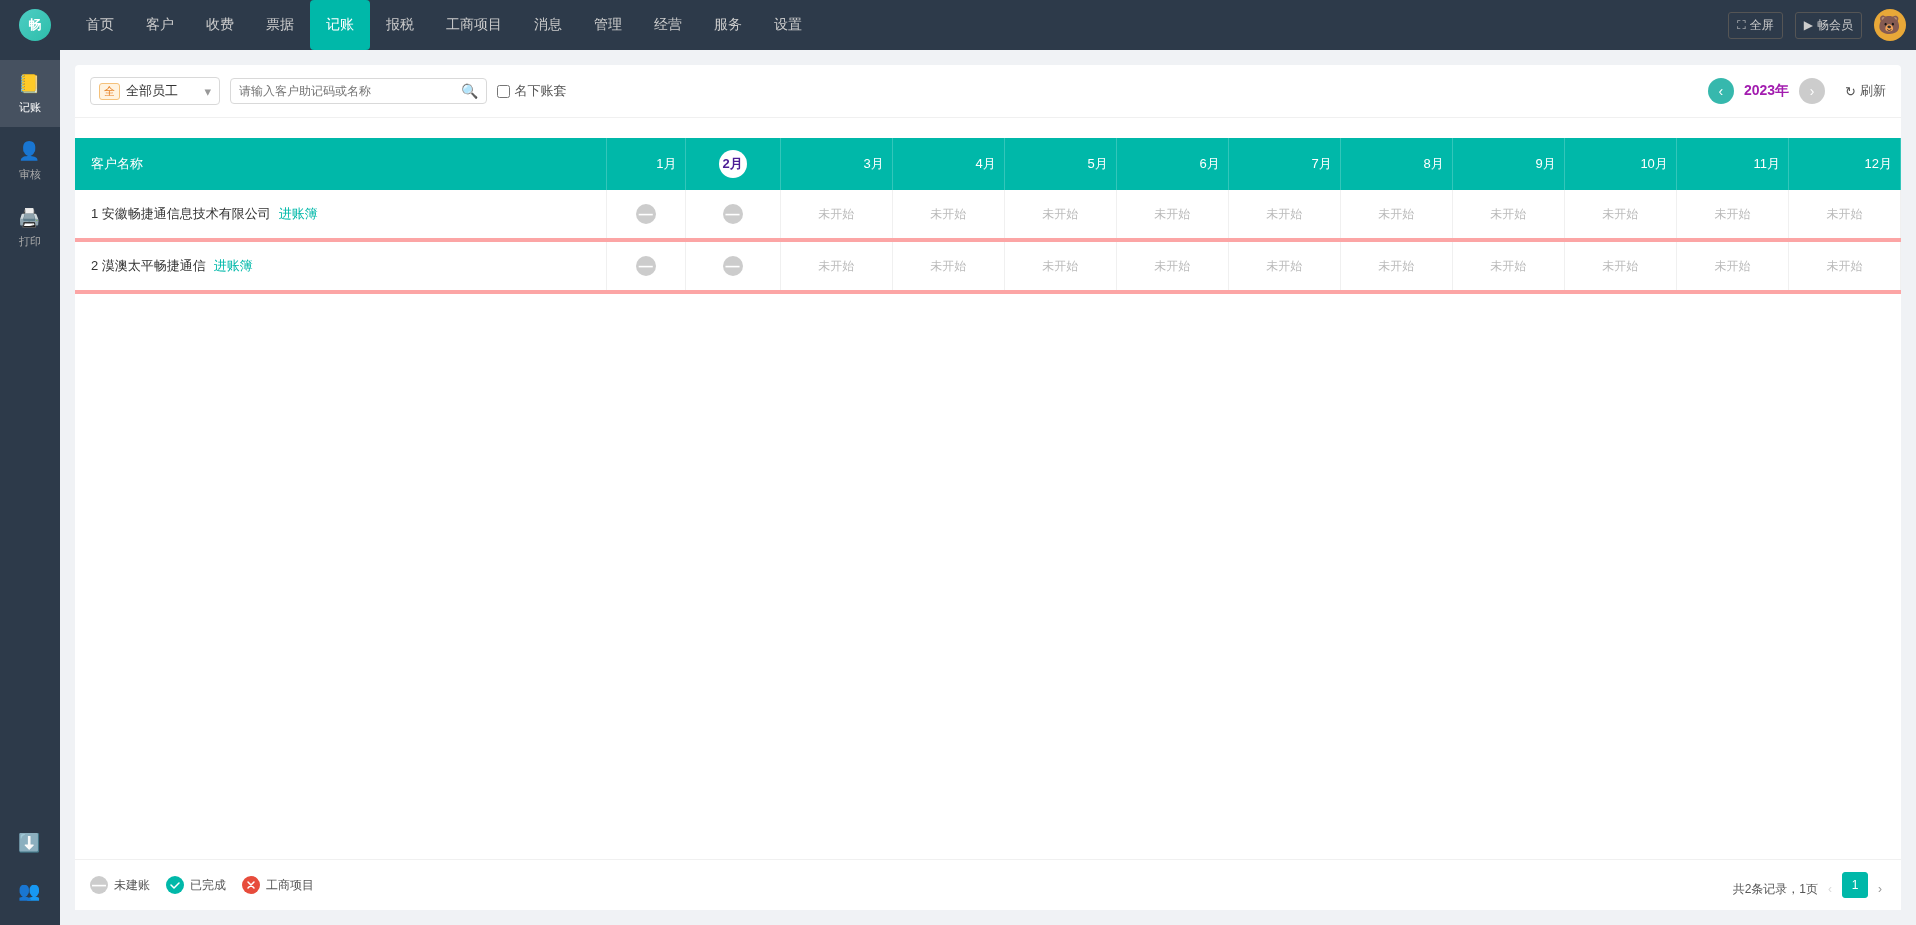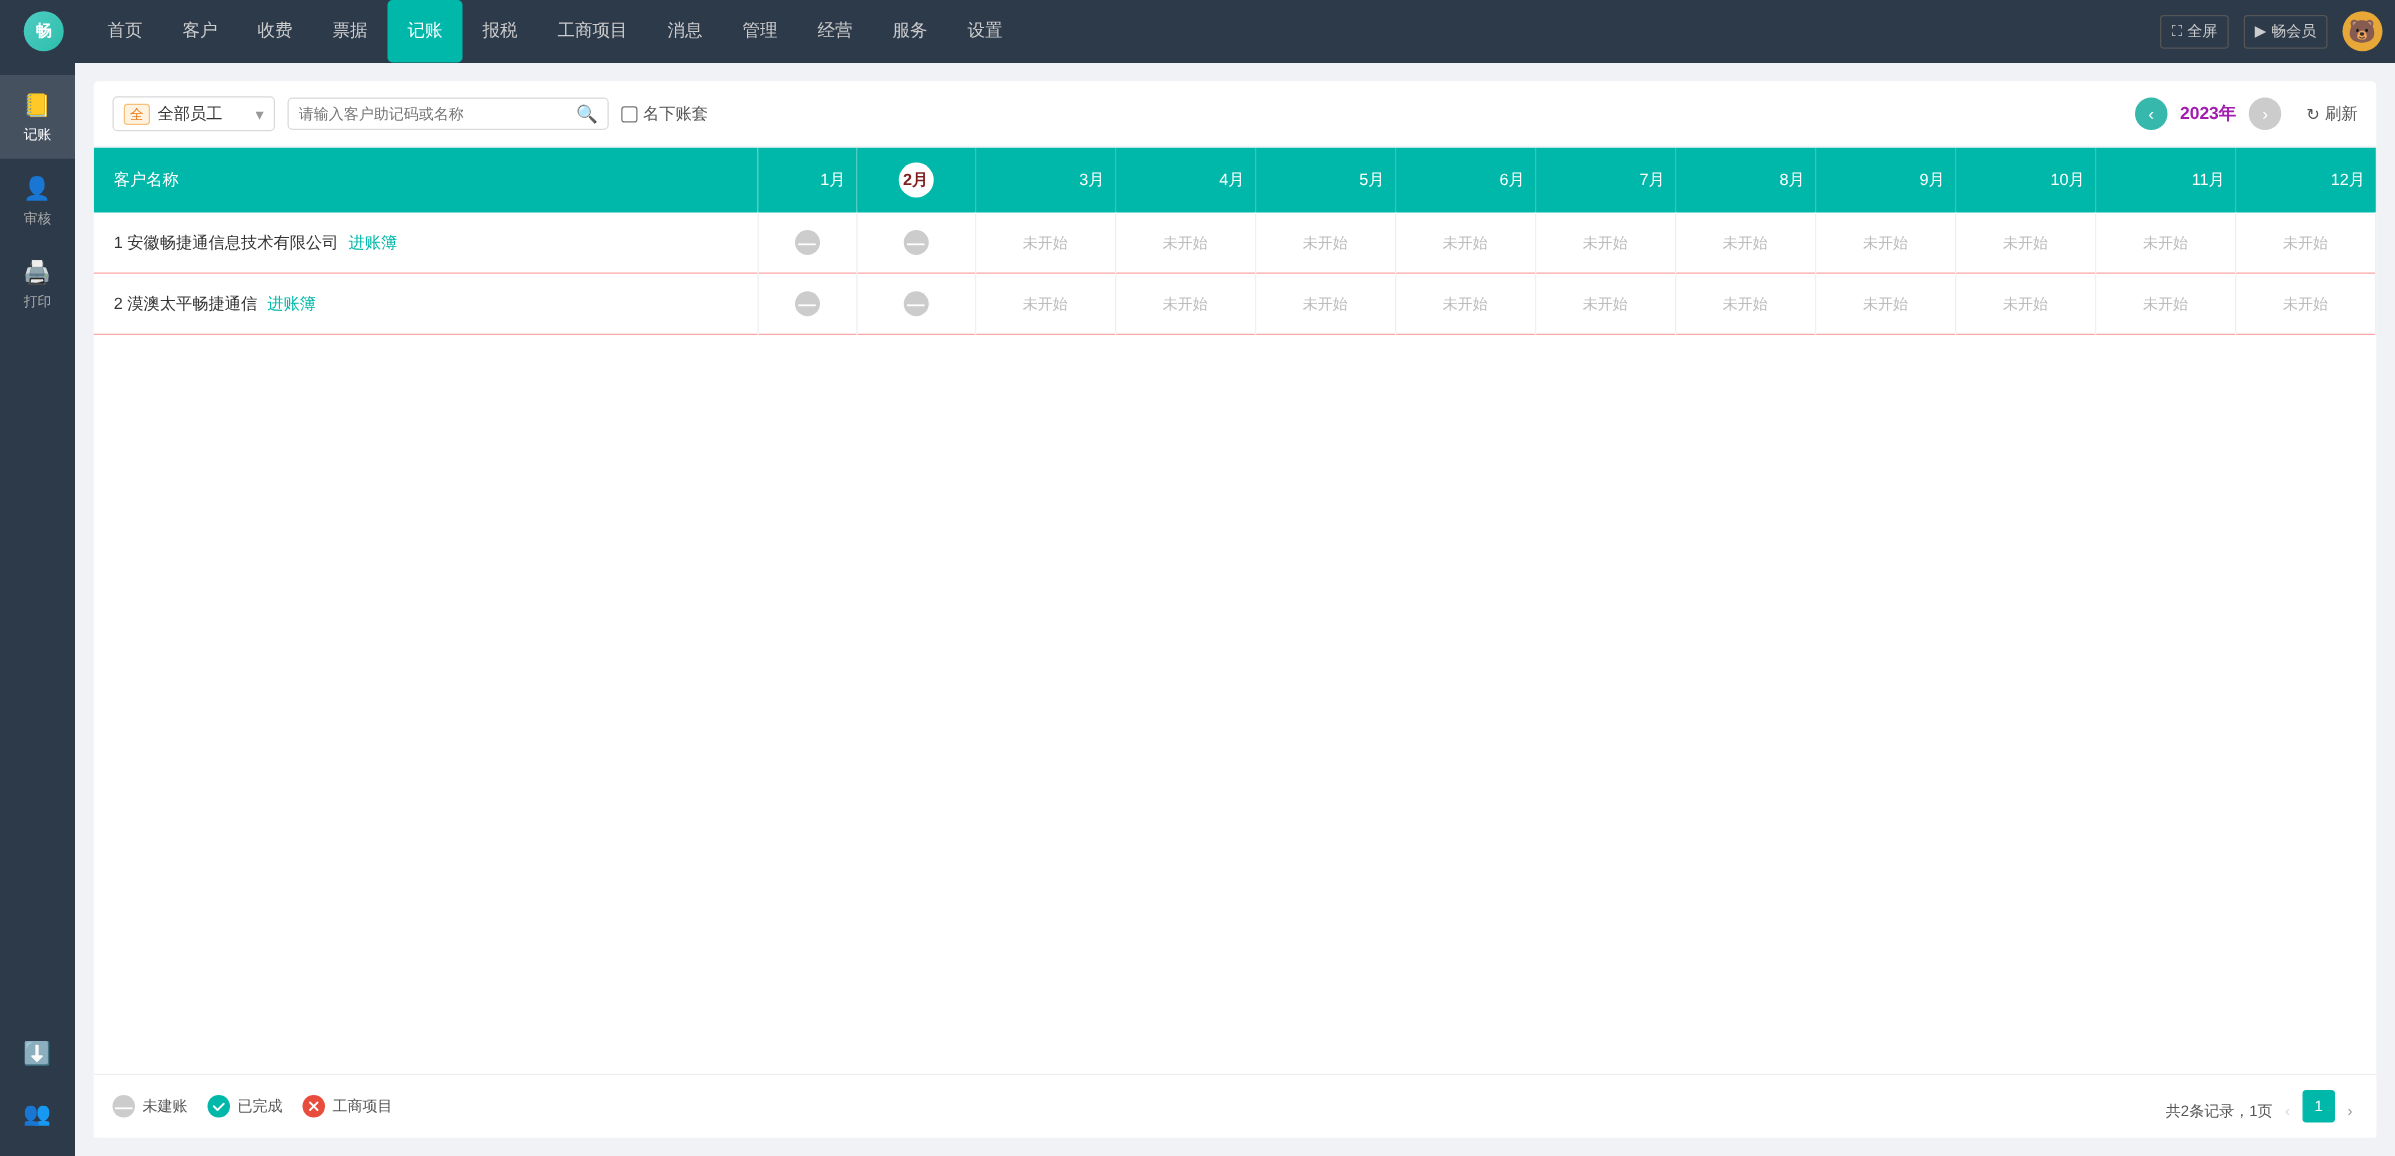--- a/index.html
+++ b/index.html
@@ -196,20 +196,21 @@
     
     .table-container {
       flex: 1;
       overflow: auto;
       position: relative;
     }
     table {
       width: 100%;
       border-collapse: collapse;
       min-width: 900px;
+      margin-top: 20px;
     }
     thead tr th {
       background: #00b8a9;
       color: #fff;
       padding: 12px 8px;
       text-align: right;
       font-weight: normal;
       font-size: 13px;
       border-right: 1px solid rgba(255,255,255,0.2);
       white-space: nowrap;
@@ -217,25 +218,25 @@
     thead tr th:first-child {
       text-align: left;
       padding-left: 16px;
       min-width: 250px;
     }
     .month-circle {
       width: 28px; height: 28px;
       background: #fff;
       border-radius: 50%;
       display: flex; align-items: center; justify-content: center;
-      color: #7f1d1d; font-weight: bold;
+      color: #4c1d95; font-weight: bold;
       margin: 0 auto;
     }
     tbody tr {
-      border-bottom: 1px solid #fca5a5;
+      border-bottom: 4px solid #fca5a5;
     }
     tbody td {
       padding: 14px 8px;
       text-align: center;
       font-size: 13px;
       color: #666;
       border-right: 1px solid #f0f0f0;
     }
     tbody td:first-child {
       text-align: left;

